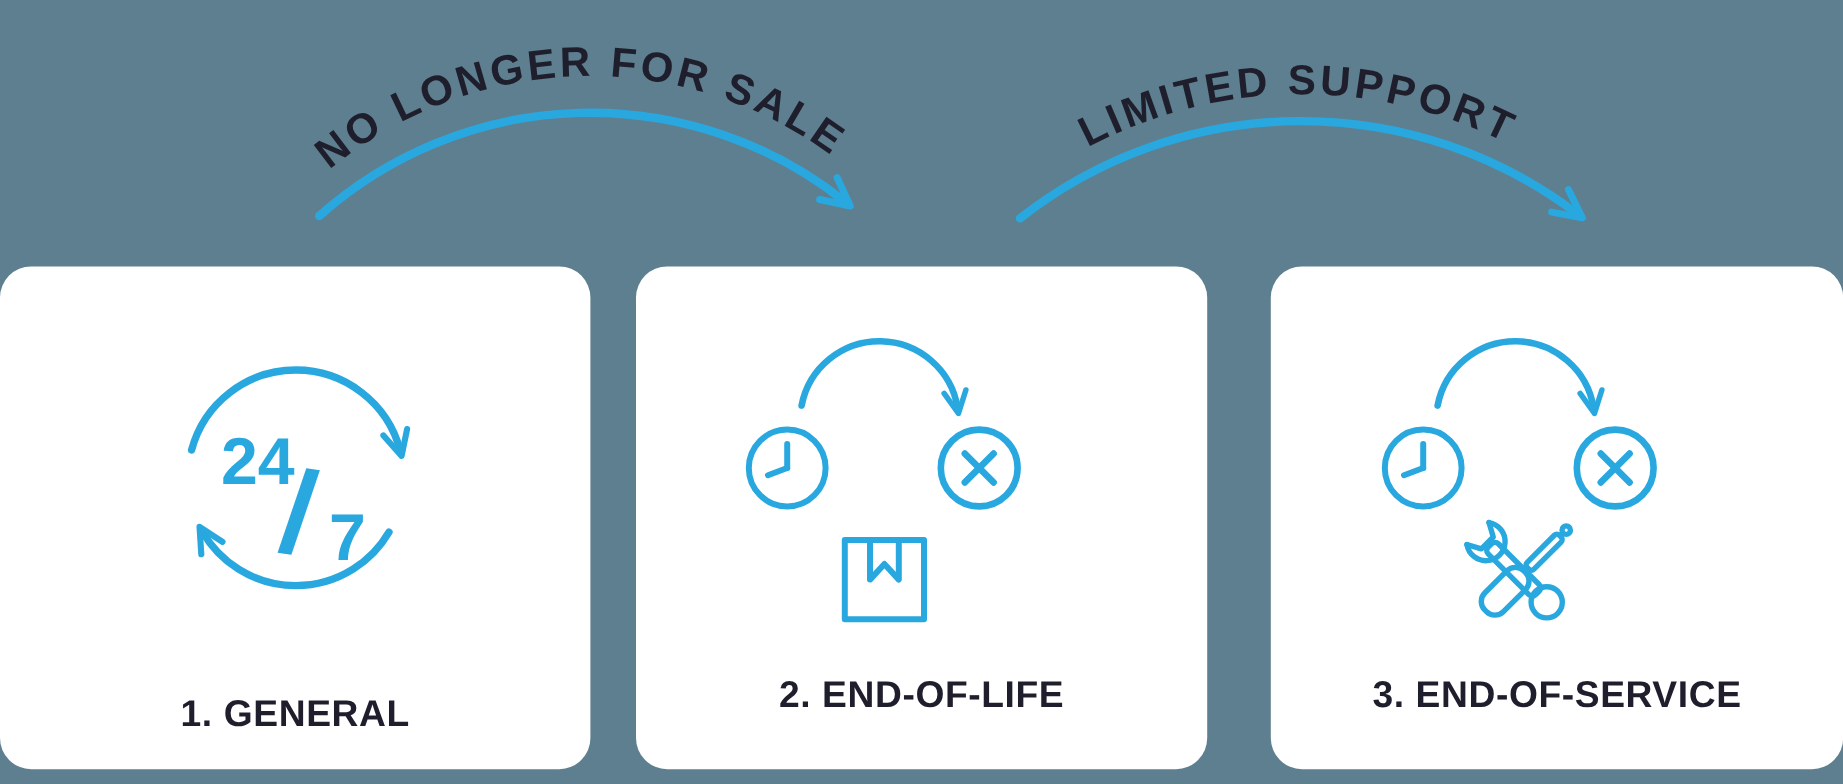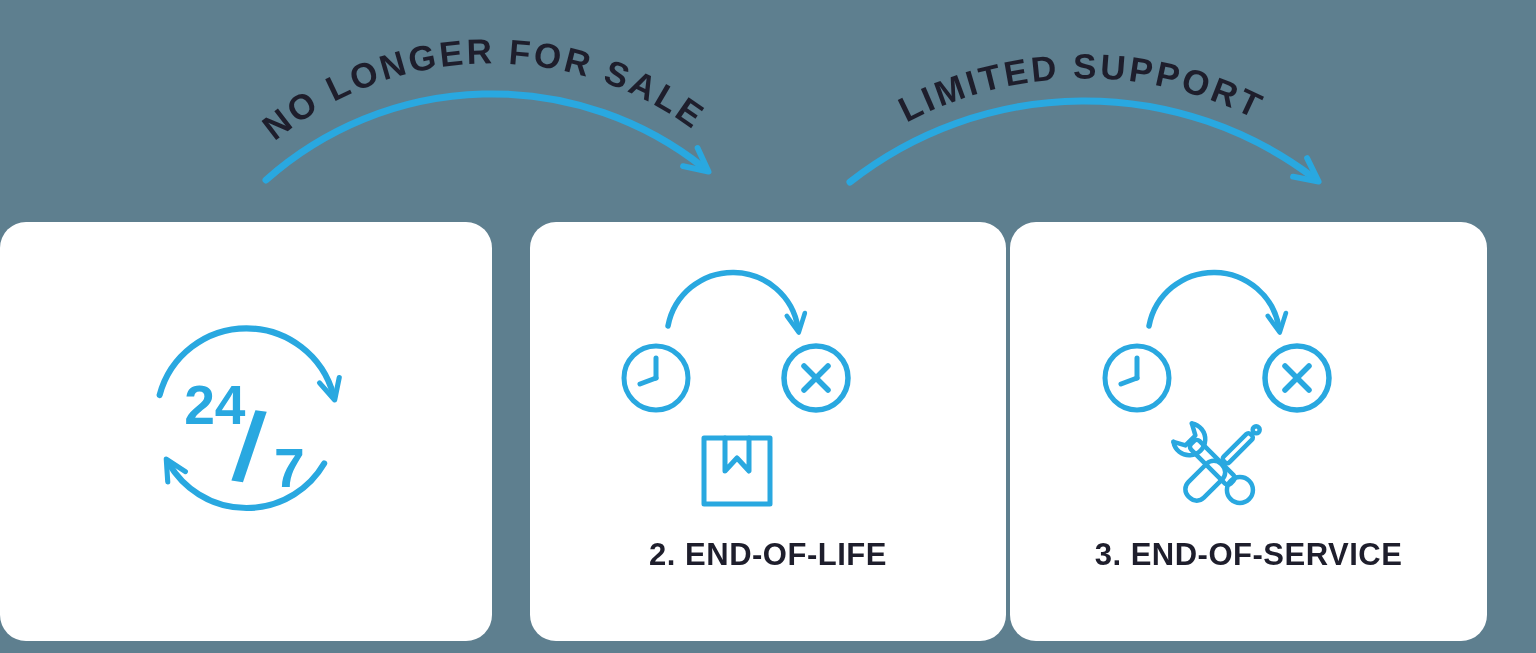--- a/index.html
+++ b/index.html
@@ -23,37 +23,37 @@
     top:222px;
     height:419px;
     background:var(--card);
     border-radius:26px;
     display:flex;
     flex-direction:column;
     align-items:center;
   }
   .card-1{left:0;width:492px;}
   .card-2{left:530px;width:476px;}
-  .card-3{left:1010px;width:477px;}
+  .card-3{left:1059px;width:477px;}
   .icon-area{
     flex:1;
     display:flex;
     align-items:center;
     justify-content:center;
     width:100%;
   }
   .card-title{
     margin:0;
     font-size:31px;
     font-weight:700;
     letter-spacing:.5px;
     color:var(--text);
     text-align:center;
     line-height:1.3;
-    padding-bottom:66px;
+    padding-bottom:42px;
   }
   .card-1 .card-title{padding-bottom:26px;}
   .arc-label{
     font-size:35px;
     font-weight:700;
     letter-spacing:3px;
     fill:var(--text);
   }
   svg text.icon-num{
     font-family:"Liberation Sans", sans-serif;
@@ -95,20 +95,21 @@
           </marker>
         </defs>
         <path d="M 30 92 A 88 88 0 0 1 200 92" fill="none" stroke="#29a8e0" stroke-width="6" stroke-linecap="round" marker-end="url(#ah-cyc)"></path>
         <path d="M 191 159 A 88 88 0 0 1 39 159" fill="none" stroke="#29a8e0" stroke-width="6" stroke-linecap="round" marker-end="url(#ah-cyc)"></path>
         <text class="icon-num" x="84" y="120" font-size="54" text-anchor="middle">24</text>
         <text class="icon-num" x="117" y="176" font-size="96" text-anchor="middle" transform="rotate(8 117 145)">/</text>
         <text class="icon-num" x="157" y="182" font-size="54" text-anchor="middle">7</text>
       </svg>
     </div>
     <h2 class="card-title">
+      <div>1. GENERAL</div>
     </h2>
   </section>
 
   <section class="card card-2">
     <div class="icon-area">
       <svg width="340" height="300" viewBox="0 0 340 300">
         <defs>
           <marker id="ah-c2" viewBox="0 0 12 12" refX="8" refY="6" markerWidth="5" markerHeight="5" orient="auto" markerUnits="strokeWidth">
             <path d="M2 2 L10 6 L2 10" fill="none" stroke="#29a8e0" stroke-width="2" stroke-linecap="round" stroke-linejoin="round"></path>
           </marker>

